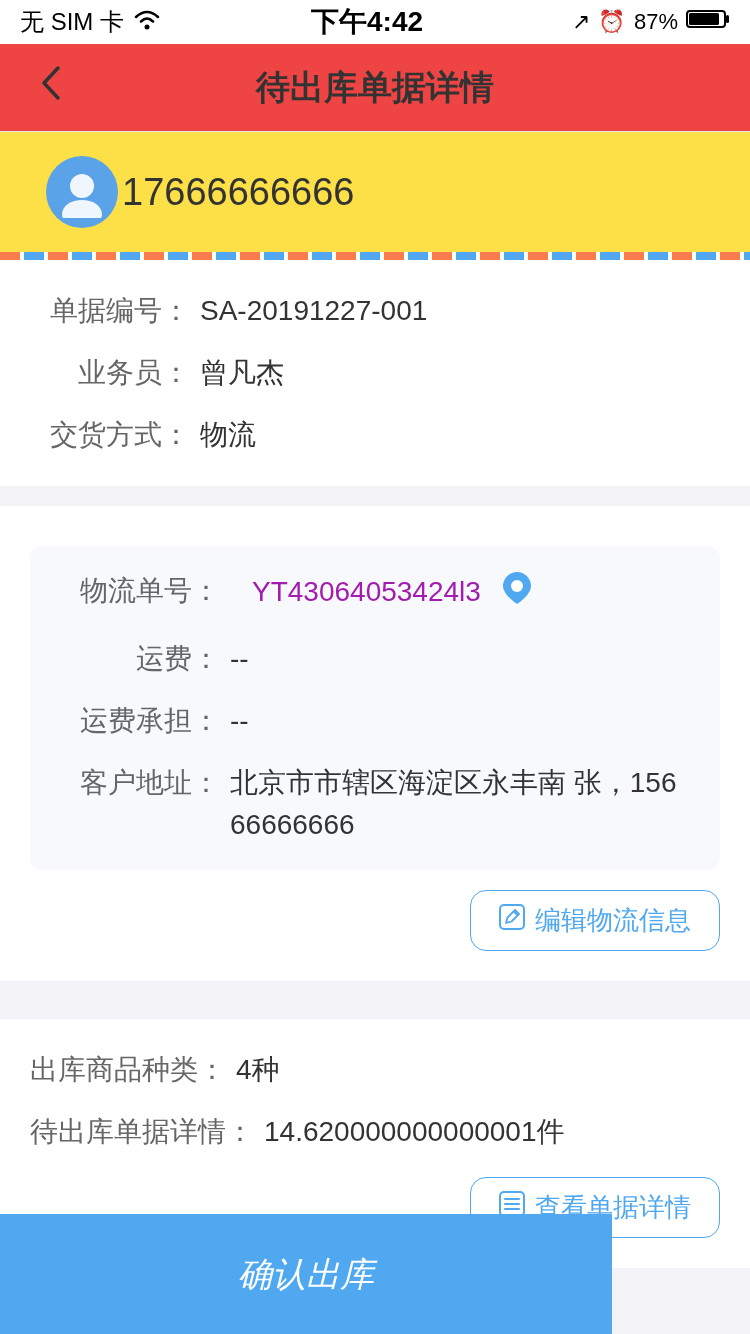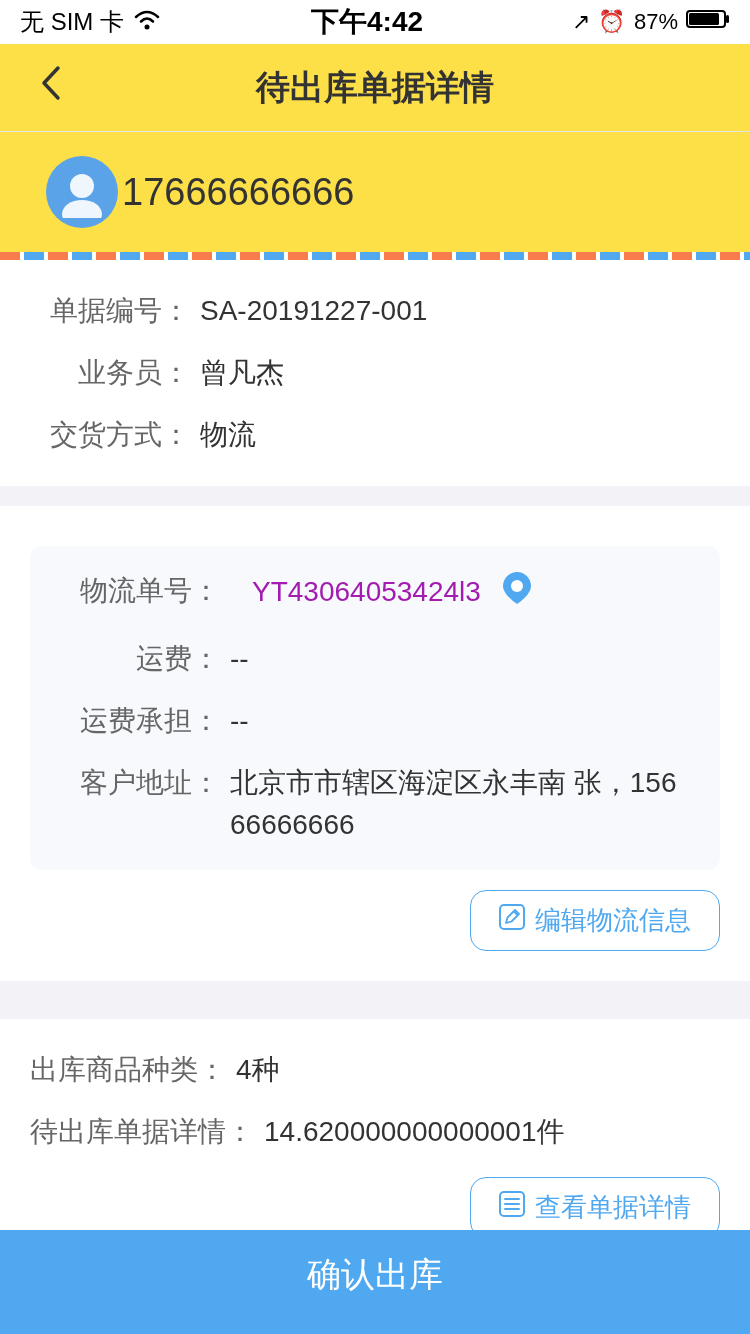--- a/index.html
+++ b/index.html
@@ -36,21 +36,21 @@
       display: flex;
       align-items: center;
       gap: 8px;
       font-size: 22px;
     }
 
     
     .nav-bar {
       width: 750px;
       height: 88px;
-      background: #fde047;
+      background: #ef4444;
       display: flex;
       align-items: center;
       padding: 0 30px;
       border-bottom: 1px solid #e5e5e5;
       position: relative;
     }
     .nav-back {
       font-size: 36px;
       color: #333;
       cursor: pointer;
@@ -187,25 +187,26 @@
       align-items: center;
       justify-content: flex-end;
       margin-top: 24px;
     }
 
     
     .confirm-btn-wrap {
       position: fixed;
       bottom: 0;
       left: 0;
-      width: 750px;
+      width: 612px;
       background: #4fa8f0;
-      padding: 22px 0 36px;
+      padding: 38px 0 36px;
       text-align: center;
       cursor: pointer;
+      font-style: italic;
     }
     .confirm-btn-text {
       color: #fff;
       font-size: 34px;
       font-weight: 500;
     }
 
     .main-content {
       padding-bottom: 120px;
     }

